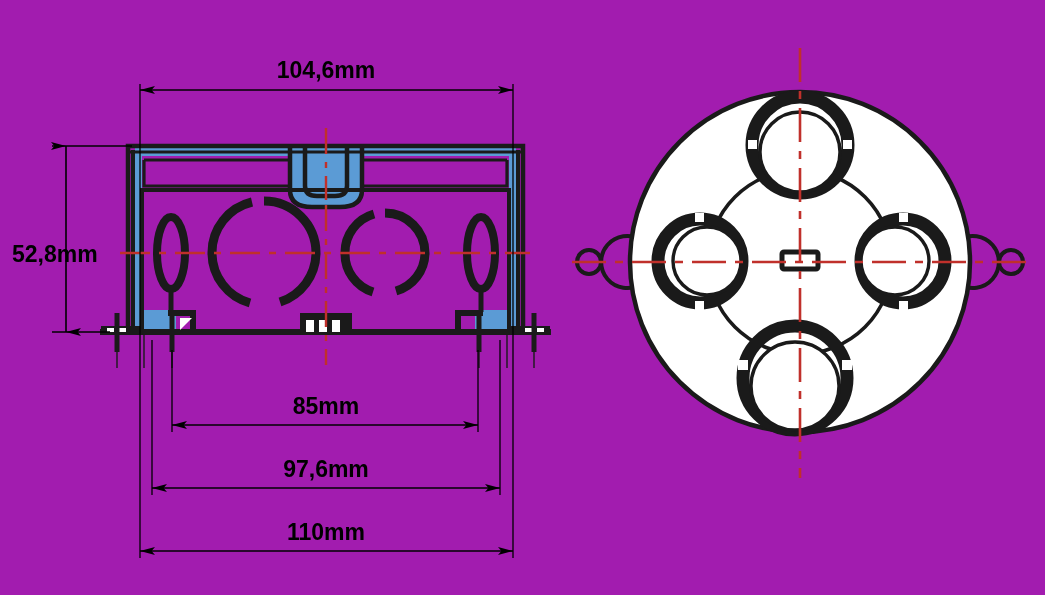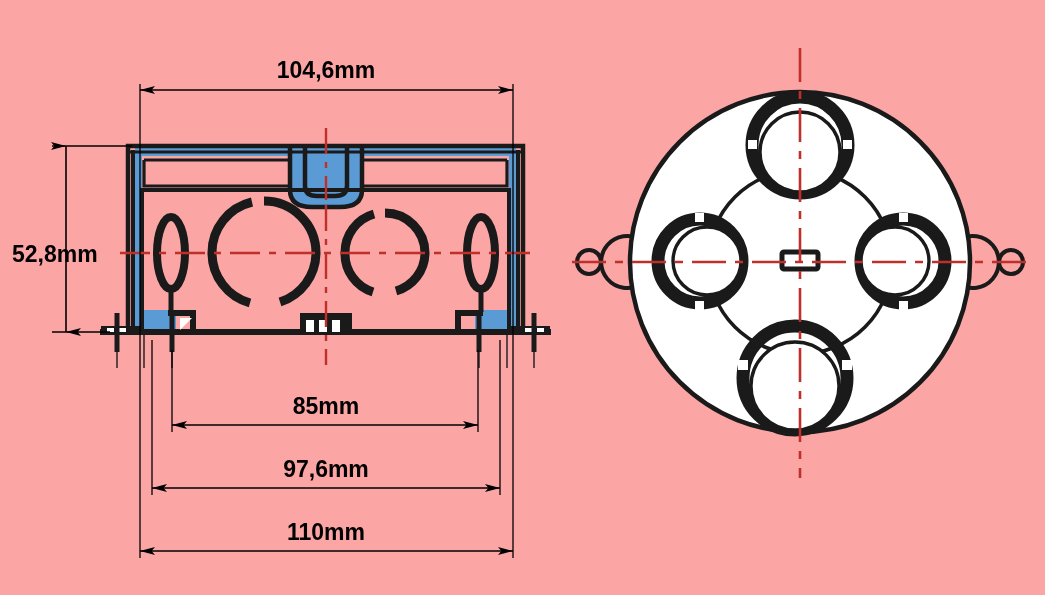--- a/index.html
+++ b/index.html
@@ -8,21 +8,21 @@
     padding: 0;
     background: #ffffff;
   }
   body {
     font-family: "Liberation Sans", sans-serif;
   }
   #drawing-root {
     position: relative;
     width: 1045px;
     height: 595px;
-    background: #fca5a5;
+    background: #a21caf;
     overflow: hidden;
   }
   #drawing-svg {
     display: block;
     width: 1045px;
     height: 595px;
   }
   .dim-text {
     font-family: "Liberation Sans", sans-serif;
     font-weight: bold;

